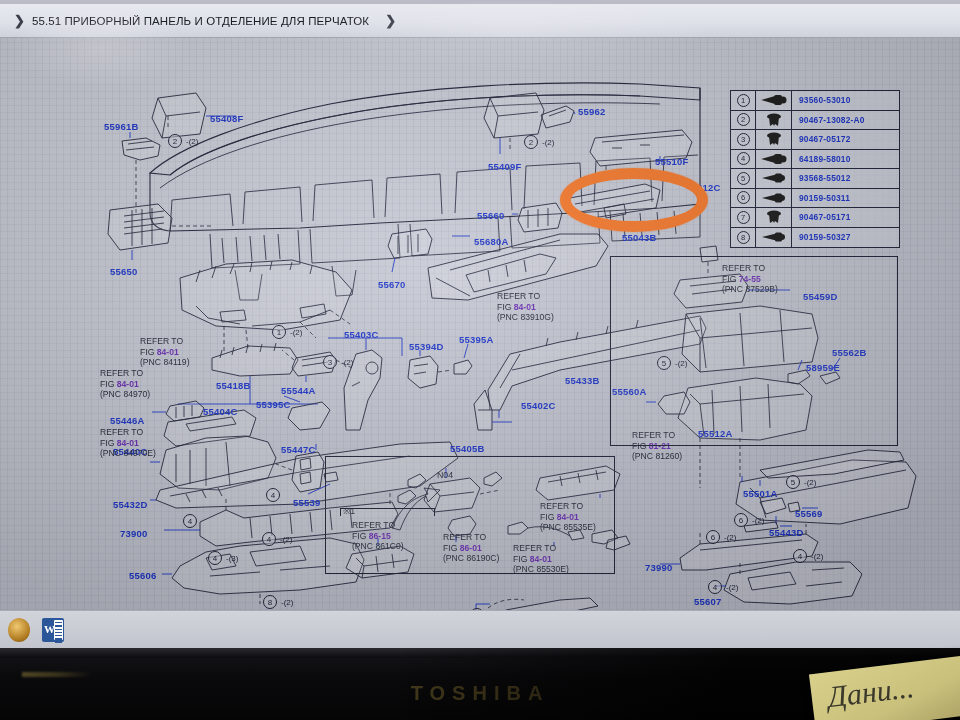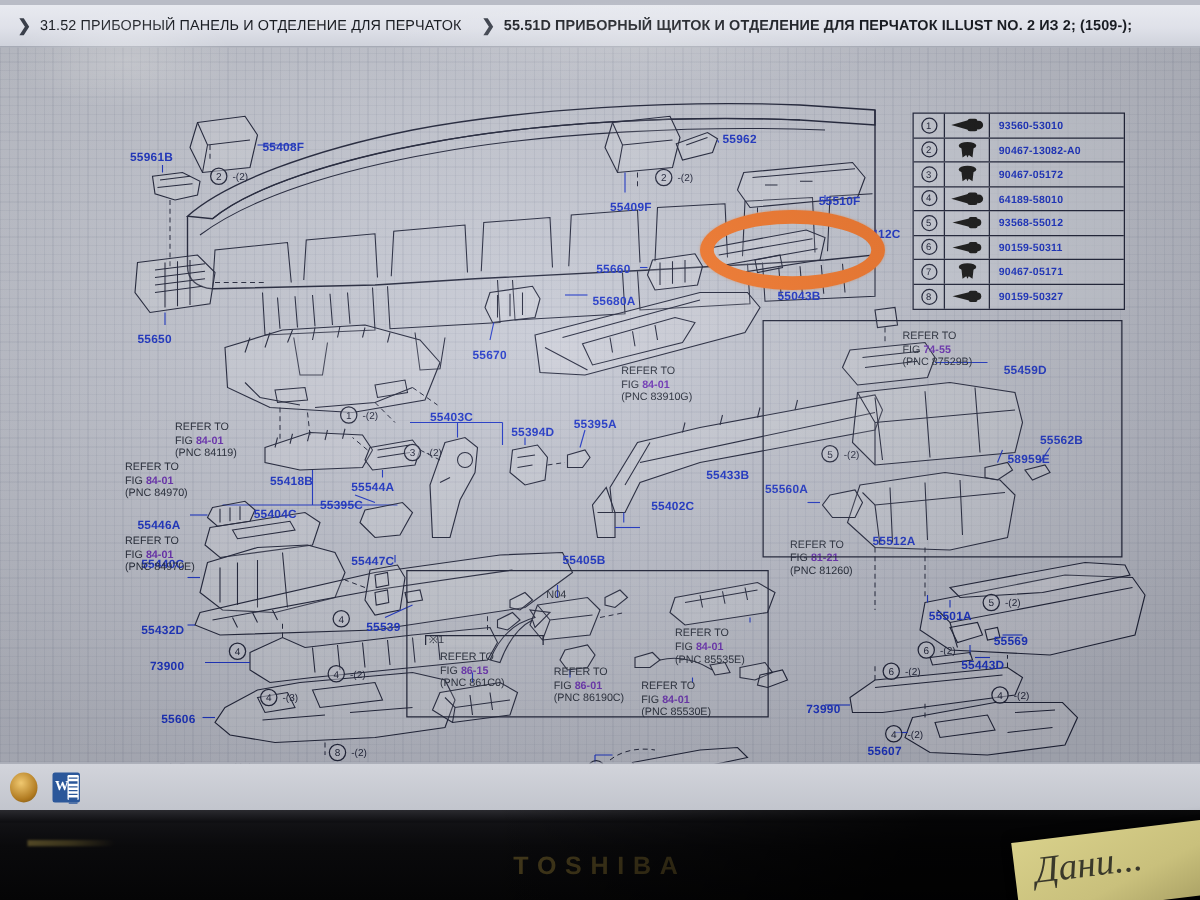--- a/index.html
+++ b/index.html
@@ -120,25 +120,24 @@
 </head>
 <body>
 
 <div id="screen">
 
   <div class="monitor">
 
     <div class="crumbbar">
       <div class="crumb">
         <span class="chev">❯</span>
-        <span class="crumb-txt">31.52 ПРИБОРНЫЙ ПАНЕЛЬ И ОТДЕЛЕНИЕ ДЛЯ ПЕРЧАТОК</span>
+        <span class="crumb-txt">55.51 ПРИБОРНЫЙ ПАНЕЛЬ И ОТДЕЛЕНИЕ ДЛЯ ПЕРЧАТОК</span>
       </div>
       <div class="crumb" style="margin-left:10px">
         <span class="chev">❯</span>
-        <span class="crumb-txt bold">55.51D ПРИБОРНЫЙ ЩИТОК И ОТДЕЛЕНИЕ ДЛЯ ПЕРЧАТОК ILLUST NO. 2 ИЗ 2; (1509-);</span>
       </div>
     </div>
 
     <div class="canvas">
 
       <svg class="art" viewBox="0 0 960 572">
 
         <g>
           <path class="ln2" d="M150 135 C180 108 250 82 330 66 C420 49 540 42 640 46 L700 50 L700 62 L640 58 C545 54 430 60 345 76 C268 90 200 112 170 137 Z"></path>
           <path class="ln" d="M170 137 C200 112 268 90 345 76 C430 60 545 54 640 58"></path>

